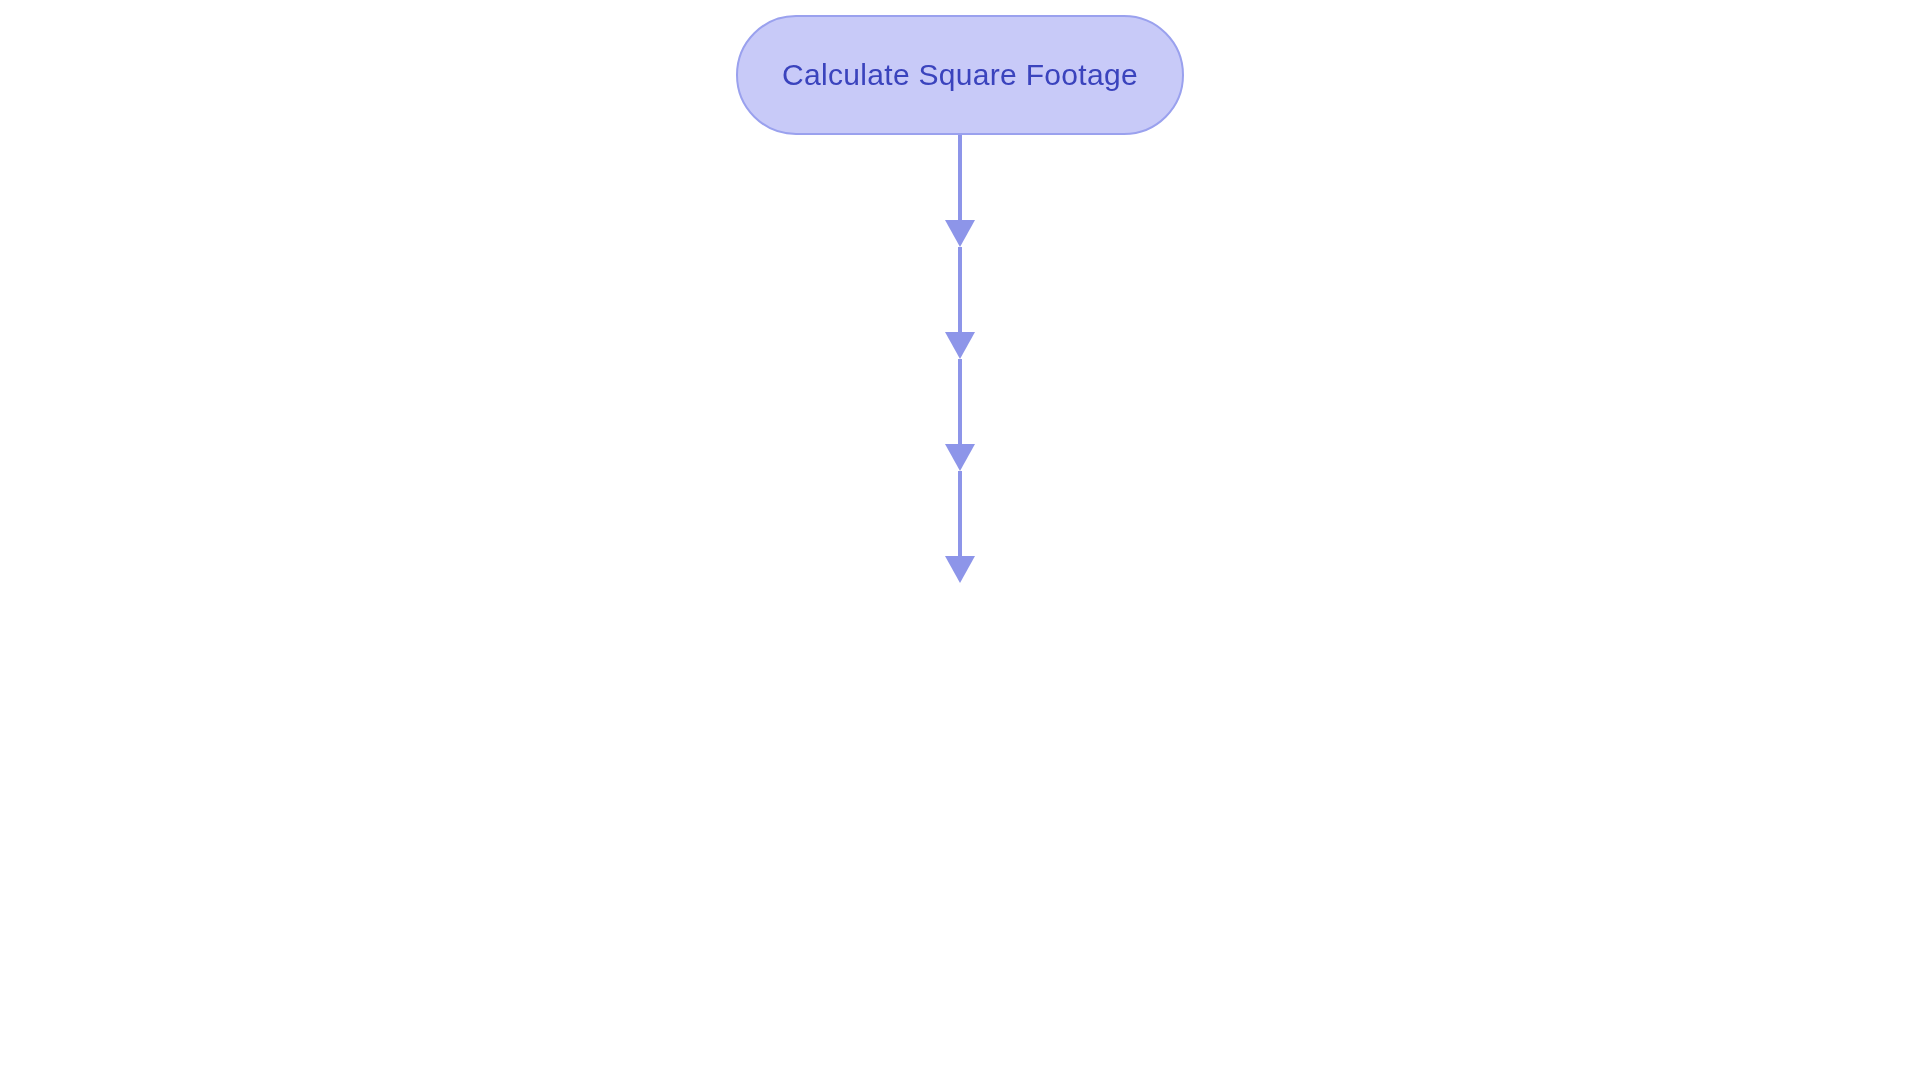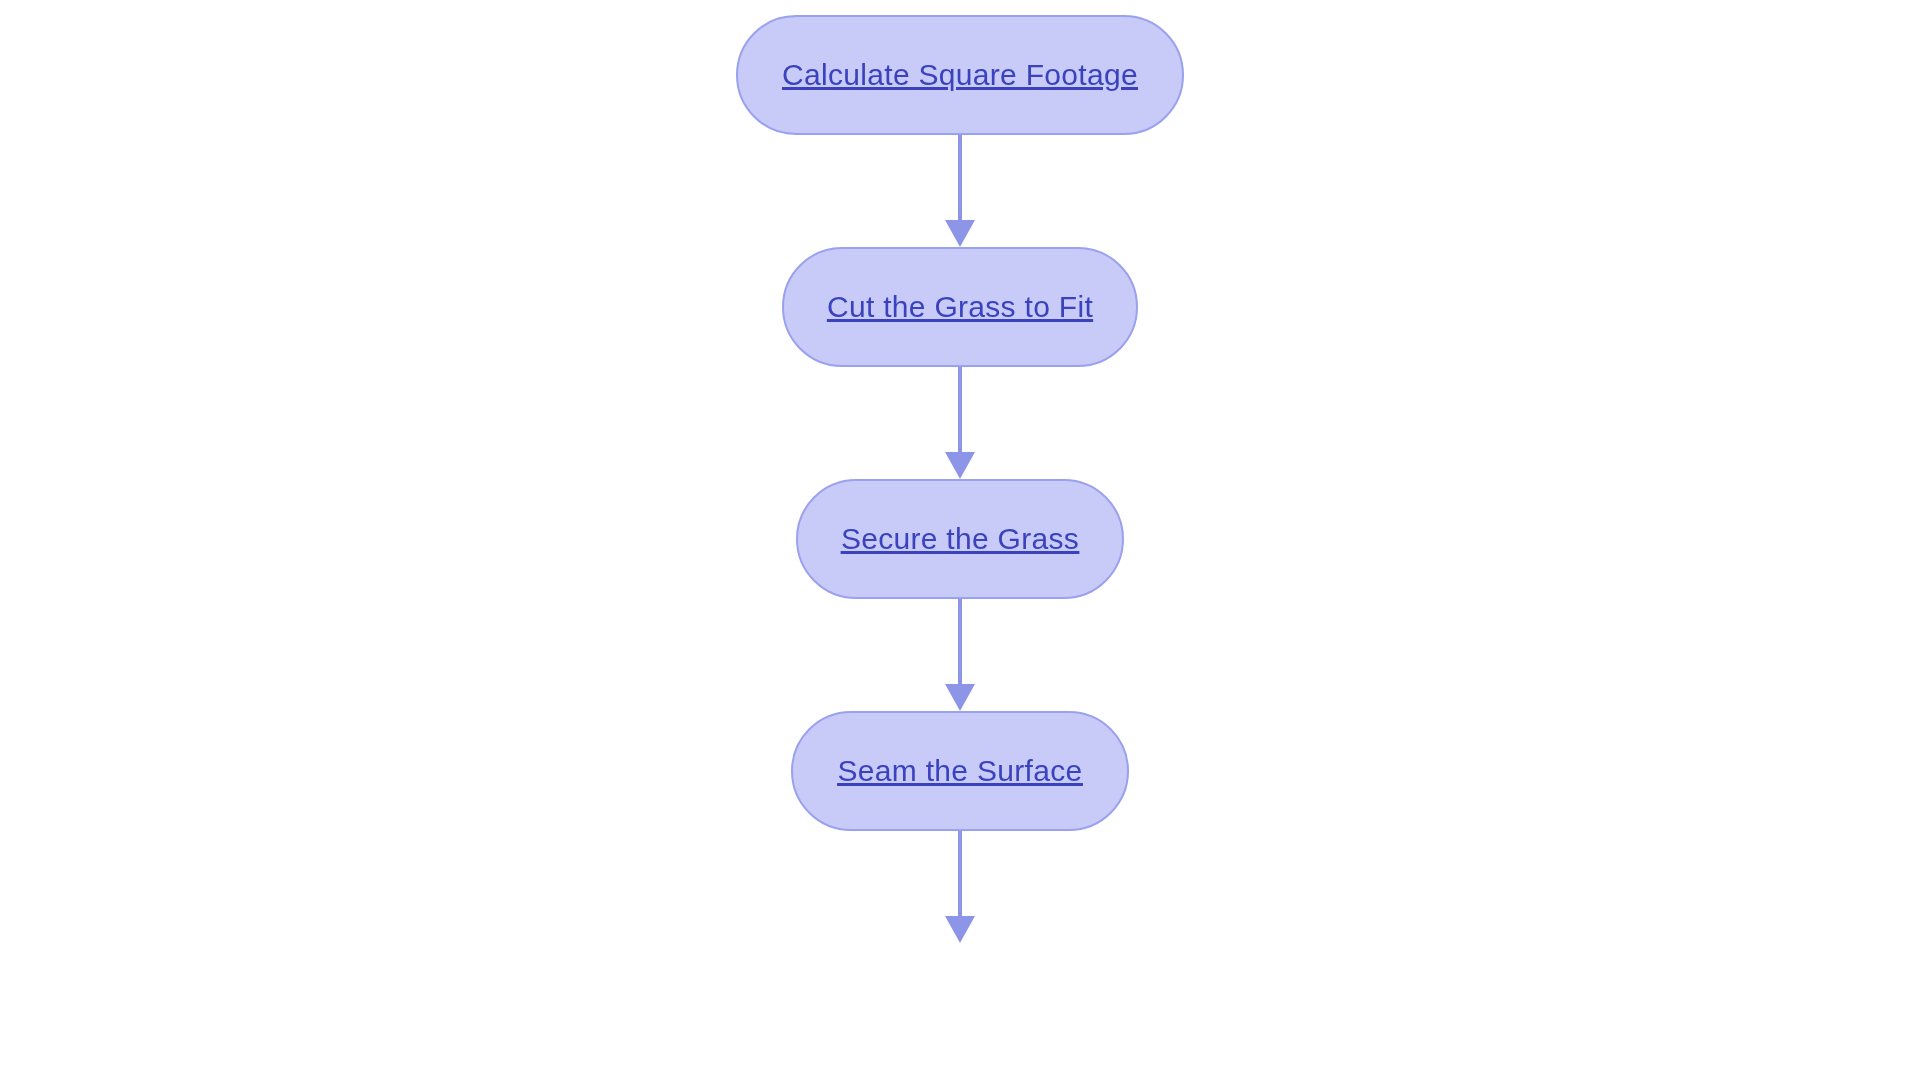--- a/index.html
+++ b/index.html
@@ -2,21 +2,21 @@
 <html style="--node-fill: #c8caf8; --node-border: #9aa1ee; --node-text: #3a43bd; --arrow: #8d95e9; --background: #ffffff;"><head>
 <meta charset="utf-8">
 <style>
   :root {
     --node-fill: #c8caf8;
     --node-border: #9aa1ee;
     --node-text: #3a43bd;
     --arrow: #8d95e9;
     --background: #ffffff;
   }
-  * { margin: 0; padding: 0; box-sizing: border-box; text-decoration: underline; }
+  * { margin: 0; padding: 0; box-sizing: border-box; }
   html, body {
     width: 1920px;
     height: 1083px;
     background: var(--background);
     font-family: "Liberation Sans", "DejaVu Sans", sans-serif;
     overflow: hidden;
   }
   .canvas {
     position: relative;
     width: 1920px;
@@ -79,41 +79,32 @@
 
     <div class="node n1">
       <span>Calculate Square Footage</span>
     </div>
 
     <div class="arrow">
       <div class="arrow-line"></div>
       <div class="arrow-head"></div>
     </div>
 
-    <div class="node n2">
-      <span>Cut the Grass to Fit</span>
-    </div>
 
     <div class="arrow">
       <div class="arrow-line"></div>
       <div class="arrow-head"></div>
     </div>
 
-    <div class="node n3">
-      <span>Secure the Grass</span>
-    </div>
 
     <div class="arrow">
       <div class="arrow-line"></div>
       <div class="arrow-head"></div>
     </div>
 
-    <div class="node n4">
-      <span>Seam the Surface</span>
-    </div>
 
     <div class="arrow">
       <div class="arrow-line"></div>
       <div class="arrow-head"></div>
     </div>
 
 
   </div>
 </div>
 

